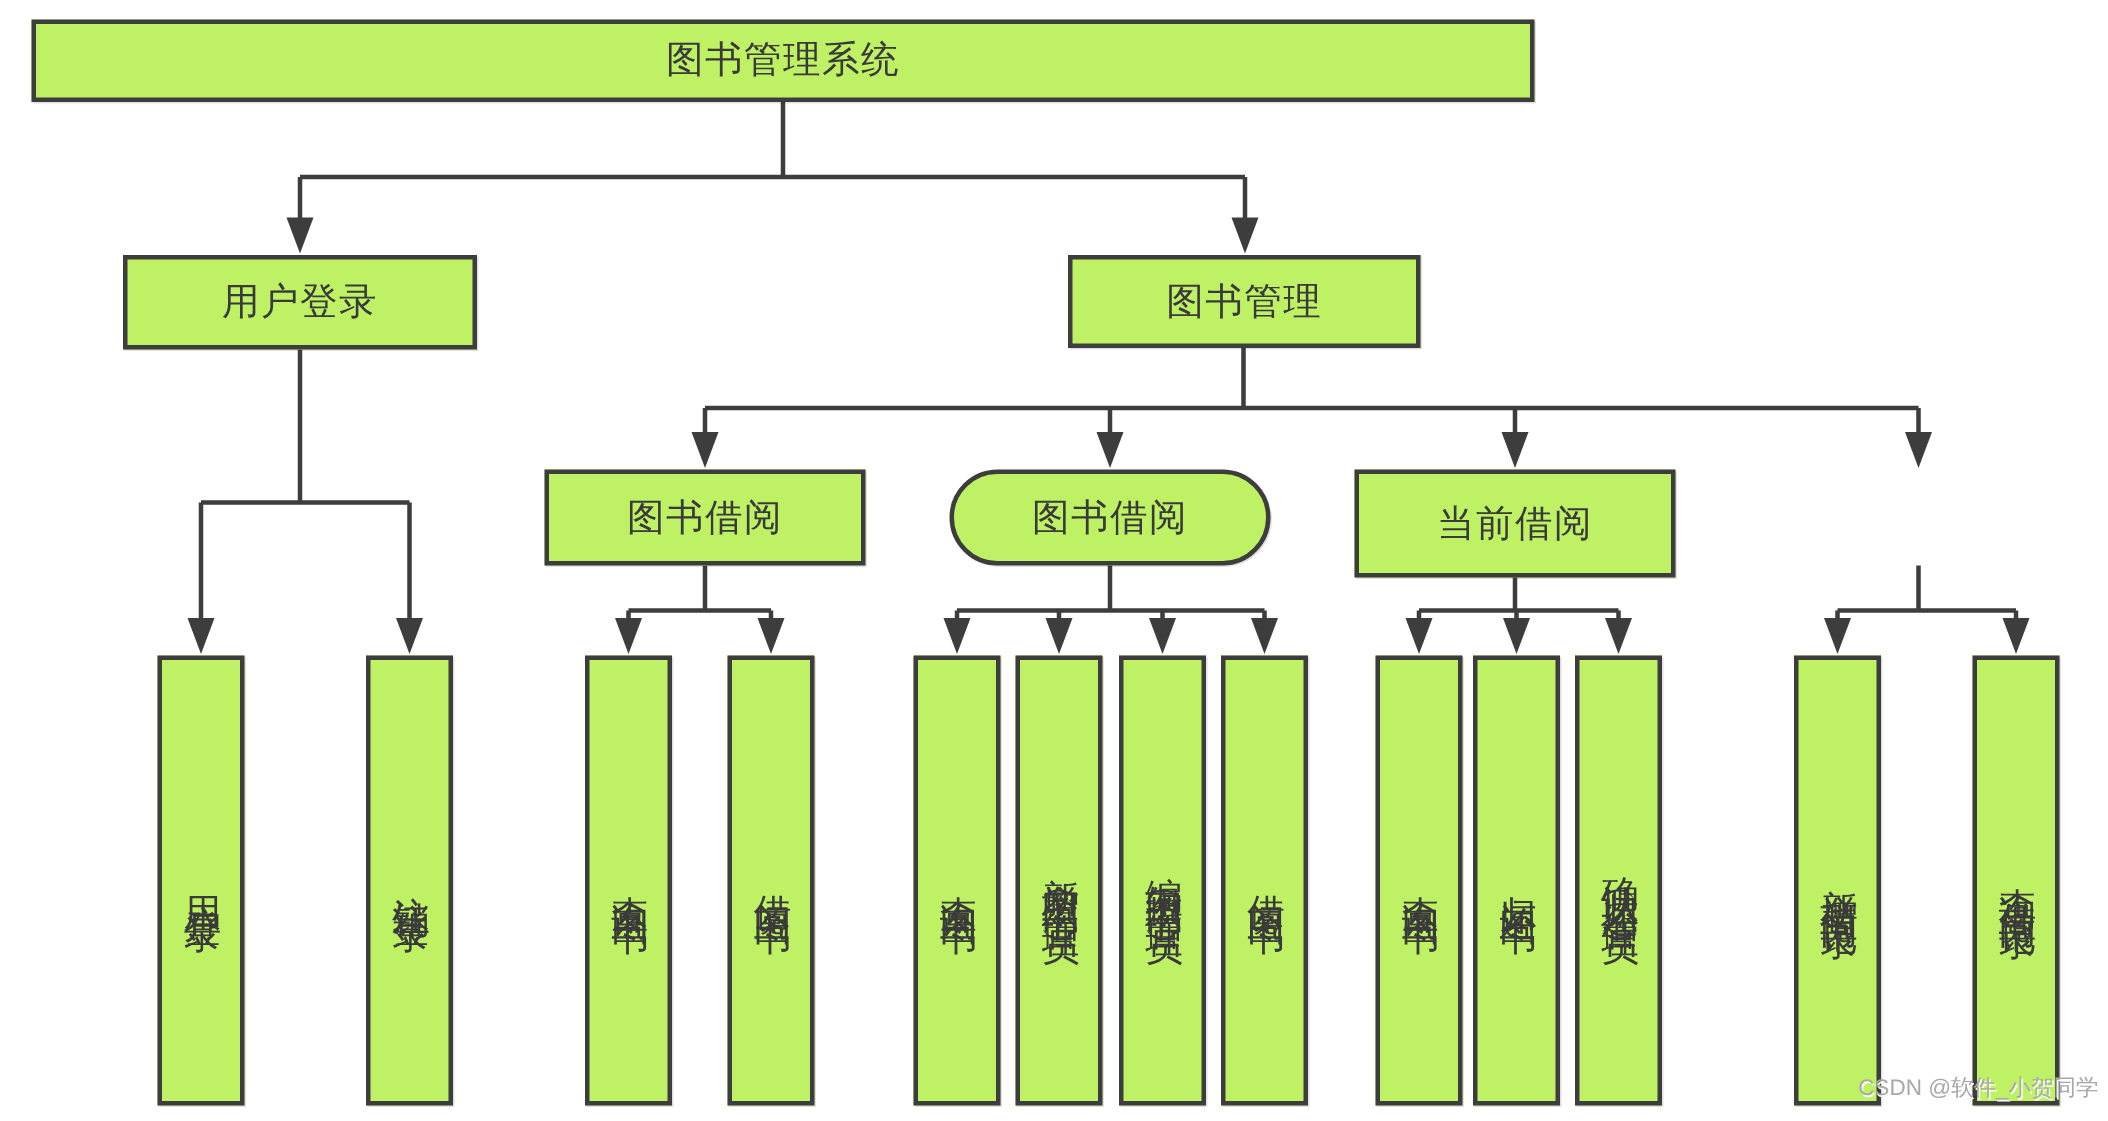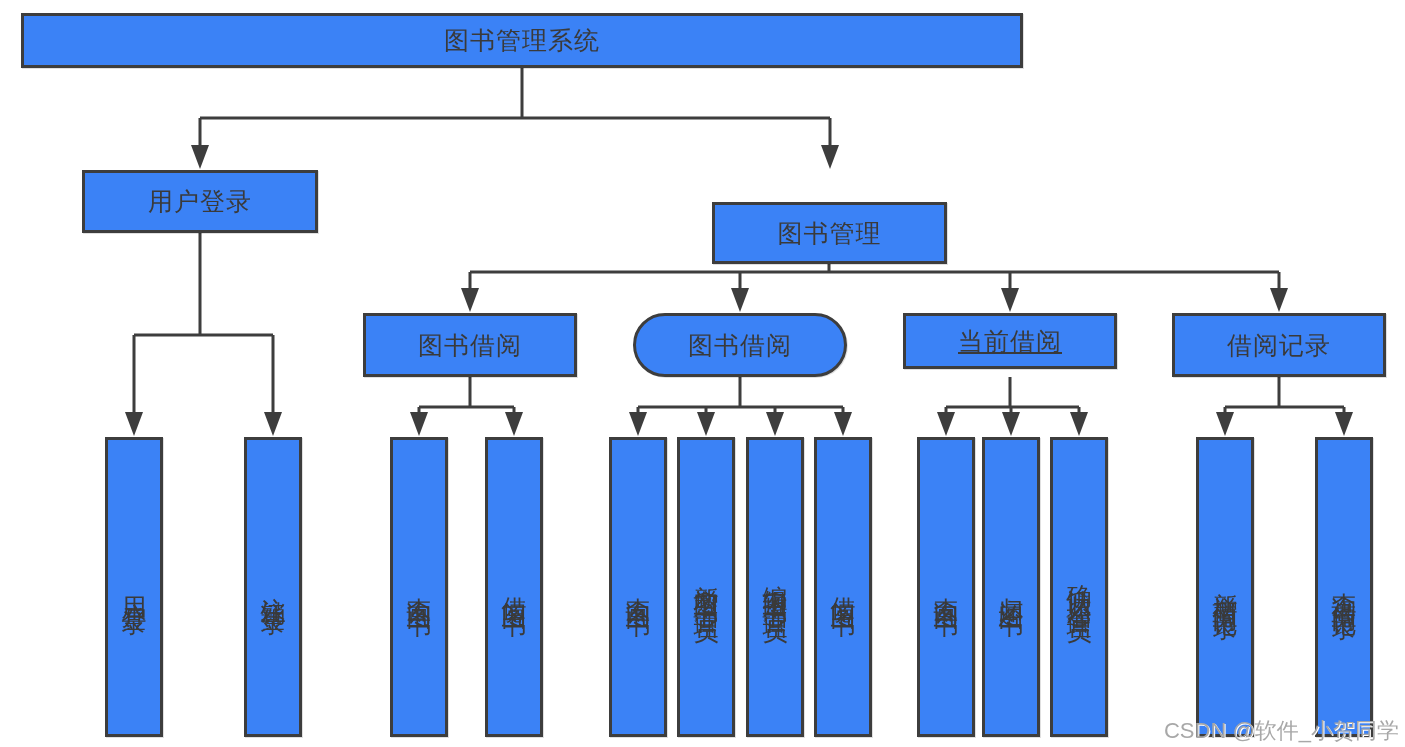--- a/index.html
+++ b/index.html
@@ -16,37 +16,37 @@
     font-family:"Liberation Sans","DejaVu Sans",sans-serif;
     color:var(--text);
     overflow:hidden;
   }
   #wires{position:absolute;left:0;top:0;width:1405px;height:747px;}
   #wires path{stroke:var(--line);stroke-width:3;fill:none;}
   #wires polygon{fill:var(--line);stroke:none;}
   .node{
     position:absolute;
     box-sizing:border-box;
-    background:#3b82f6;
+    background:#bef264;
     border:3px solid var(--line);
     display:flex;align-items:center;justify-content:center;
     font-size:25px;
     letter-spacing:1px;
     line-height:1;
     box-shadow:1px 1px 0 rgba(0,0,0,0.12);
   }
   .leaf{
     writing-mode:vertical-rl;
     text-orientation:mixed;
     letter-spacing:5px;
     font-size:25px;
   }
   .watermark{
     position:absolute;
-    font-size:22px;
+    font-size:15px;
     color:var(--wm);
     text-shadow:1px 1px 0 #ffffff;
     white-space:nowrap;
   }
 </style>
 </head>
 <body>
 
 <div id="canvas">
 
@@ -89,26 +89,25 @@
     <g>
       <path d="M1279 377 V407 M1225 407 H1344 M1225 407 V413 M1344 407 V413"></path>
       <polygon points="1216,412 1234,412 1225,436"></polygon>
       <polygon points="1335,412 1353,412 1344,436"></polygon>
     </g>
   </svg>
 
   <div class="node" style="left:21px;top:13px;width:1002px;height:55px;">图书管理系统</div>
 
   <div class="node" style="left:82px;top:170px;width:236px;height:63px;">用户登录</div>
-  <div class="node" style="left:712px;top:170px;width:235px;height:62px;margin-top:32px;">图书管理</div>
+  <div class="node" style="left:712px;top:170px;width:235px;height:62px;">图书管理</div>
 
   <div class="node" style="left:363px;top:313px;width:214px;height:64px;">图书借阅</div>
   <div class="node" style="left:633px;top:313px;width:214px;height:64px;border-radius:32px;">图书借阅</div>
-  <div class="node" style="left:903px;top:313px;width:214px;height:56px;text-decoration:underline;">当前借阅</div>
-  <div class="node" style="left:1172px;top:313px;width:214px;height:64px;">借阅记录</div>
+  <div class="node" style="left:903px;top:313px;width:214px;height:72px;">当前借阅</div>
 
   <div class="node leaf" style="left:105px;top:437px;width:58px;height:300px;">用户登录</div>
   <div class="node leaf" style="left:244px;top:437px;width:58px;height:300px;">注销登录</div>
 
   <div class="node leaf" style="left:390px;top:437px;width:58px;height:300px;">查询图书</div>
   <div class="node leaf" style="left:485px;top:437px;width:58px;height:300px;">借阅图书</div>
 
   <div class="node leaf" style="left:609px;top:437px;width:58px;height:300px;">查询图书</div>
   <div class="node leaf" style="left:677px;top:437px;width:58px;height:300px;">新增图书（管理员）</div>
   <div class="node leaf" style="left:746px;top:437px;width:58px;height:300px;">编辑图书（管理员）</div>

